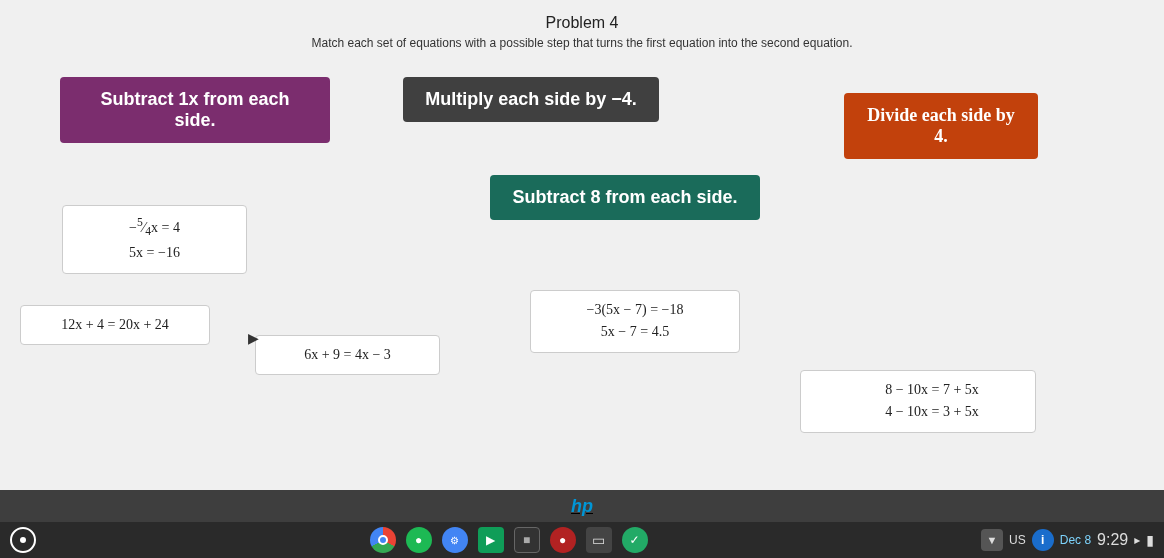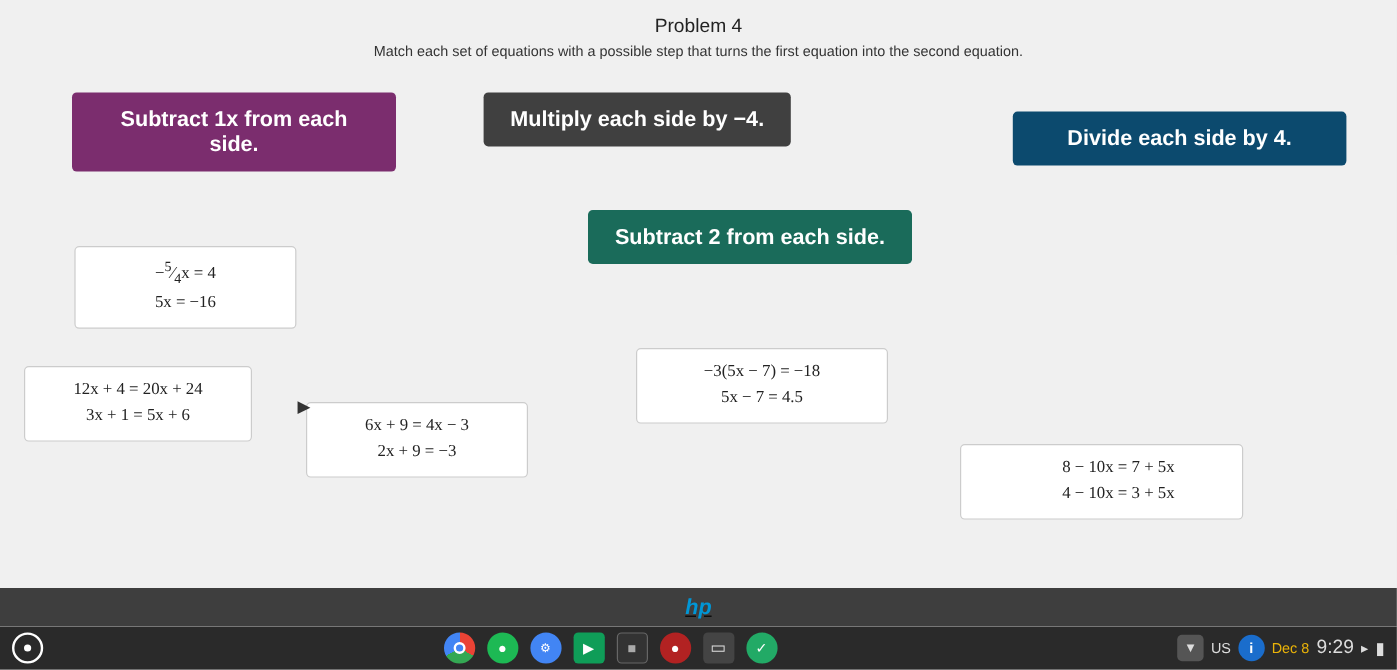--- a/index.html
+++ b/index.html
@@ -68,24 +68,25 @@
     }
 
     .card-blue {
       background: #404040;
       top: 77px;
       left: 403px;
       width: 256px;
     }
 
     .card-darkblue {
-      background: #0c4a6e;
+      background: #c2410c;
       top: 93px;
       left: 844px;
-      width: 278px;
+      width: 194px;
+      font-family: Liberation Serif, serif;
     }
 
     .card-teal {
       background: #1a6b5a;
       top: 175px;
       left: 490px;
       width: 270px;
     }
 
     .card-red {
@@ -190,37 +191,35 @@
 
     <div class="card card-blue">
       Multiply each side by −4.
     </div>
 
     <div class="card card-darkblue">
       Divide each side by 4.
     </div>
 
     <div class="card card-teal">
-      Subtract 2 from each side.
+      Subtract 8 from each side.
     </div>
 
 
     <div class="eq-box" style="top: 205px; left: 62px; width: 185px;">
       <span class="line">−<sup>5</sup>⁄<sub>4</sub>x = 4</span>
       <span class="line">5x = −16</span>
     </div>
 
     <div class="eq-box" style="top: 305px; left: 20px; width: 190px;">
       <span class="line">12x + 4 = 20x + 24</span>
-      <span class="line">3x + 1 = 5x + 6</span>
     </div>
 
     <div class="eq-box" style="top: 335px; left: 255px; width: 185px;">
       <span class="line">6x + 9 = 4x − 3</span>
-      <span class="line">2x + 9 = −3</span>
     </div>
 
     <div style="position:absolute; top: 330px; left: 248px; color: #333; font-size: 14px;">▶</div>
 
     <div class="eq-box" style="top: 290px; left: 530px; width: 210px;">
       <span class="line">−3(5x − 7) = −18</span>
       <span class="line">5x − 7 = 4.5</span>
     </div>
 
     <div class="eq-box" style="top: 370px; left: 800px; width: 236px; padding-left: 44px;">
@@ -282,21 +281,21 @@
       <div style="width:22px;height:22px;border-radius:4px;background:#555;display:flex;align-items:center;justify-content:center;cursor:pointer;">
         <span style="color:#ddd;font-size:11px;">▼</span>
       </div>
 
       <span style="font-family:Arial,sans-serif;font-size:12px;color:#ddd;">US</span>
 
       <div style="width:22px;height:22px;border-radius:50%;background:#1a6dcc;display:flex;align-items:center;justify-content:center;cursor:pointer;">
         <span style="color:#fff;font-size:12px;font-weight:bold;">i</span>
       </div>
 
-      <span style="font-family:Arial,sans-serif;font-size:12px;color:#eab308;">Dec 8</span>
+      <span style="font-family:Arial,sans-serif;font-size:12px;color:#7dd3fc;">Dec 8</span>
 
       <span style="font-family:Arial,sans-serif;font-size:16px;color:#ddd;">9:29</span>
 
       <span style="color:#ddd;font-size:12px;">▸</span>
 
       <span style="color:#ddd;font-size:14px;">▮</span>
     </div>
   </div>
 </div>
 

